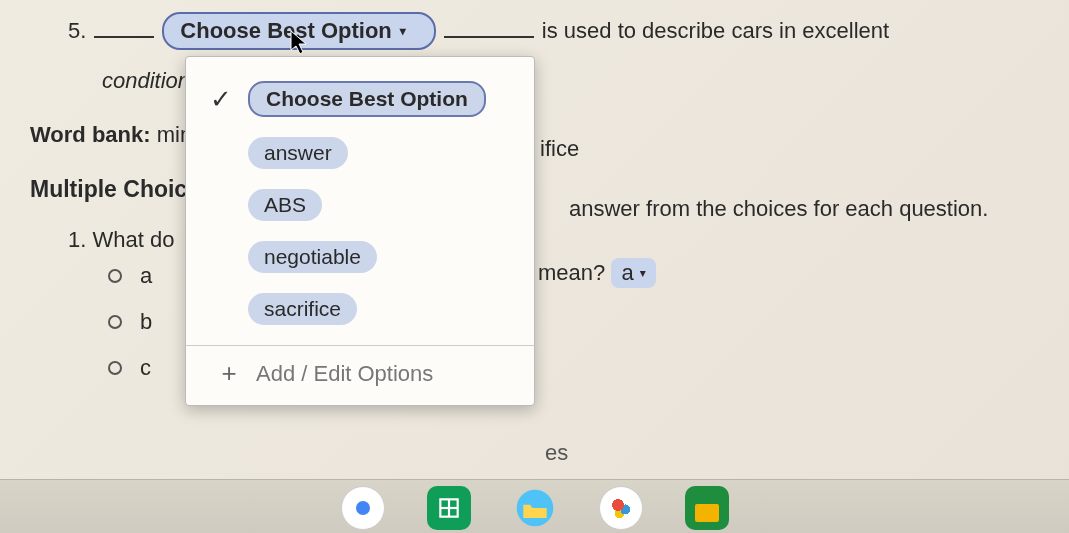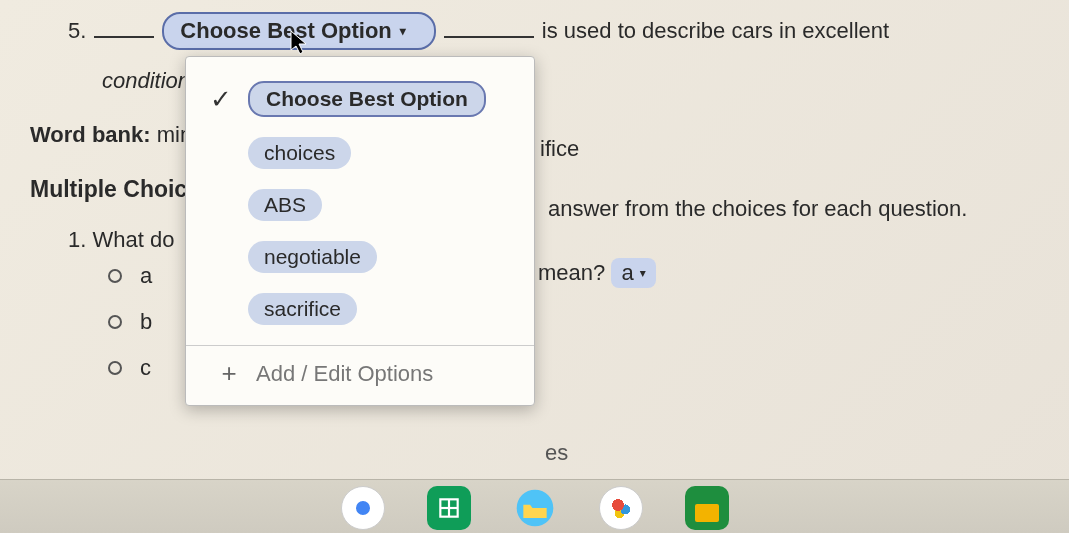--- a/index.html
+++ b/index.html
@@ -153,21 +153,21 @@
       font-size: 26px;
       color: #666;
       width: 26px;
       text-align: center;
     }
     
     .behind-right {
       position: absolute;
     }
     .r-ifice { left: 540px; top: 136px; }
-    .r-answer { left: 548px; top: 196px; }
+    .r-answer { left: 569px; top: 196px; }
     .r-mean { left: 538px; top: 258px; }
     .r-es { left: 545px; top: 440px; color:#555;}
     
     .taskbar {
       position: absolute;
       bottom: 0;
       left: 0;
       width: 100%;
       height: 54px;
       background: linear-gradient(180deg, #d8d4c8 0%, #cfcbc0 100%);
@@ -277,21 +277,21 @@
     <span>c</span>
   </div>
 
   <div class="dropdown-menu">
     <div class="menu-item">
       <span class="check-slot">✓</span>
       <span class="pill pill-selected">Choose Best Option</span>
     </div>
     <div class="menu-item">
       <span class="check-slot"></span>
-      <span class="pill">choices</span>
+      <span class="pill">answer</span>
     </div>
     <div class="menu-item">
       <span class="check-slot"></span>
       <span class="pill">ABS</span>
     </div>
     <div class="menu-item">
       <span class="check-slot"></span>
       <span class="pill">negotiable</span>
     </div>
     <div class="menu-item">

